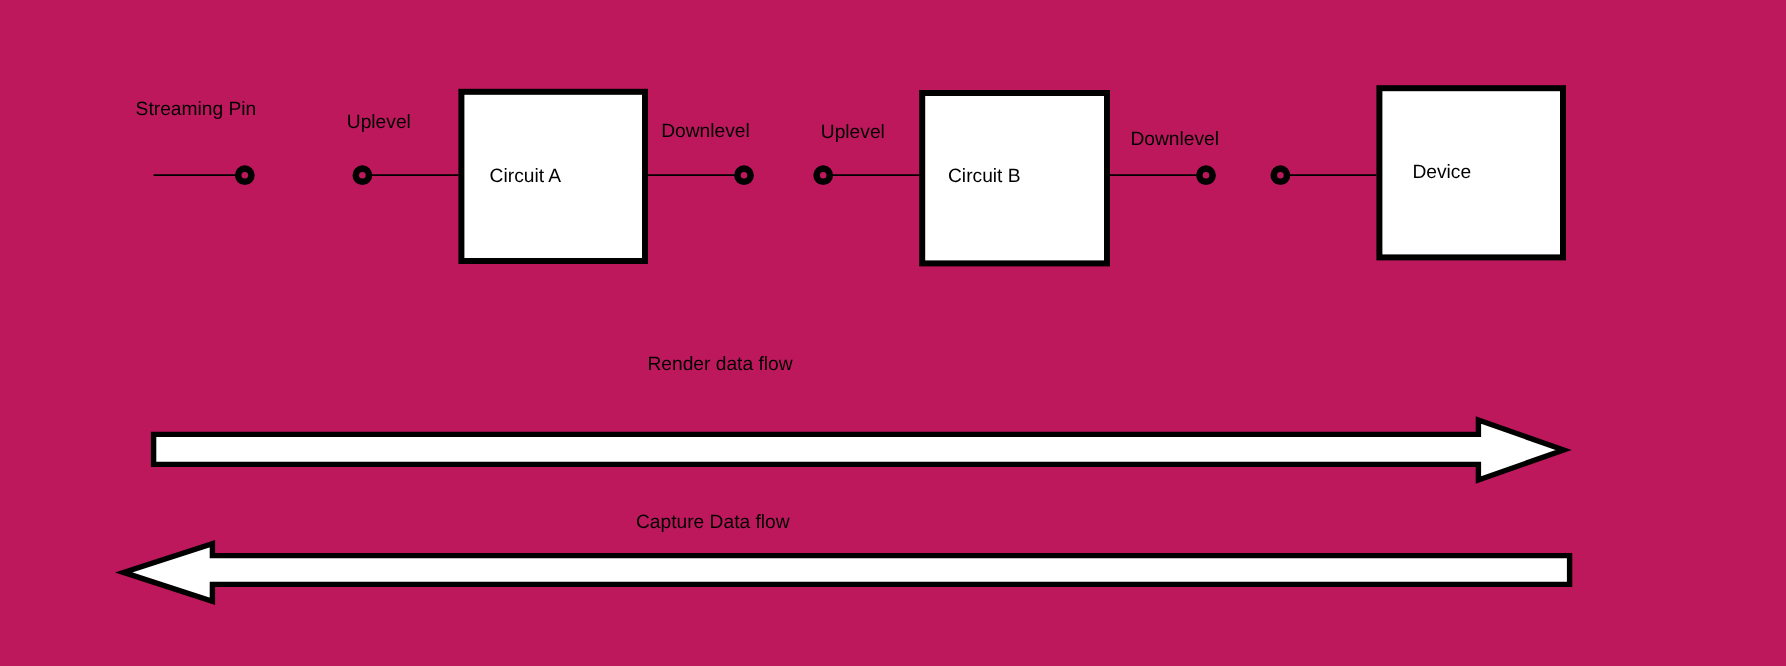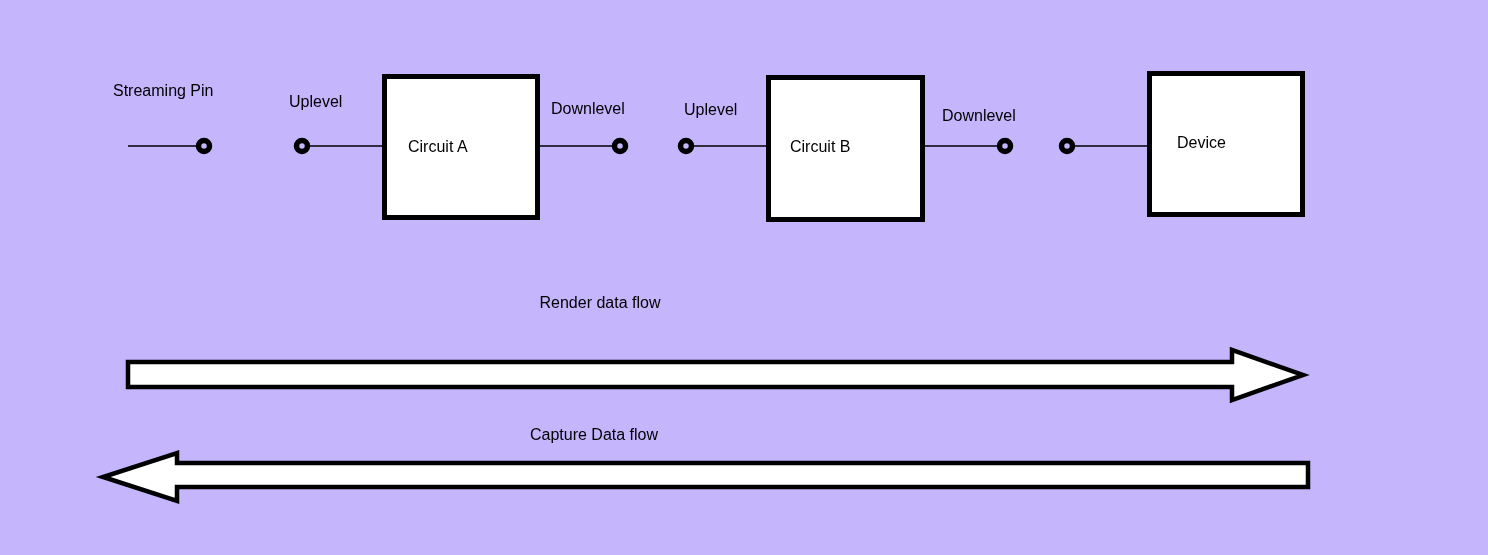--- a/index.html
+++ b/index.html
@@ -4,21 +4,21 @@
 <style>
   html, body {
     margin: 0;
     padding: 0;
     background: #ffffff;
   }
   .stage {
     position: relative;
     width: 1488px;
     height: 555px;
-    background: #c4b5fd;
+    background: #be185d;
     overflow: hidden;
   }
   .lbl {
     font-family: "Liberation Sans", sans-serif;
     font-size: 16px;
     fill: #000000;
   }
   .flowlbl {
     font-family: "Liberation Sans", sans-serif;
     font-size: 16px;

